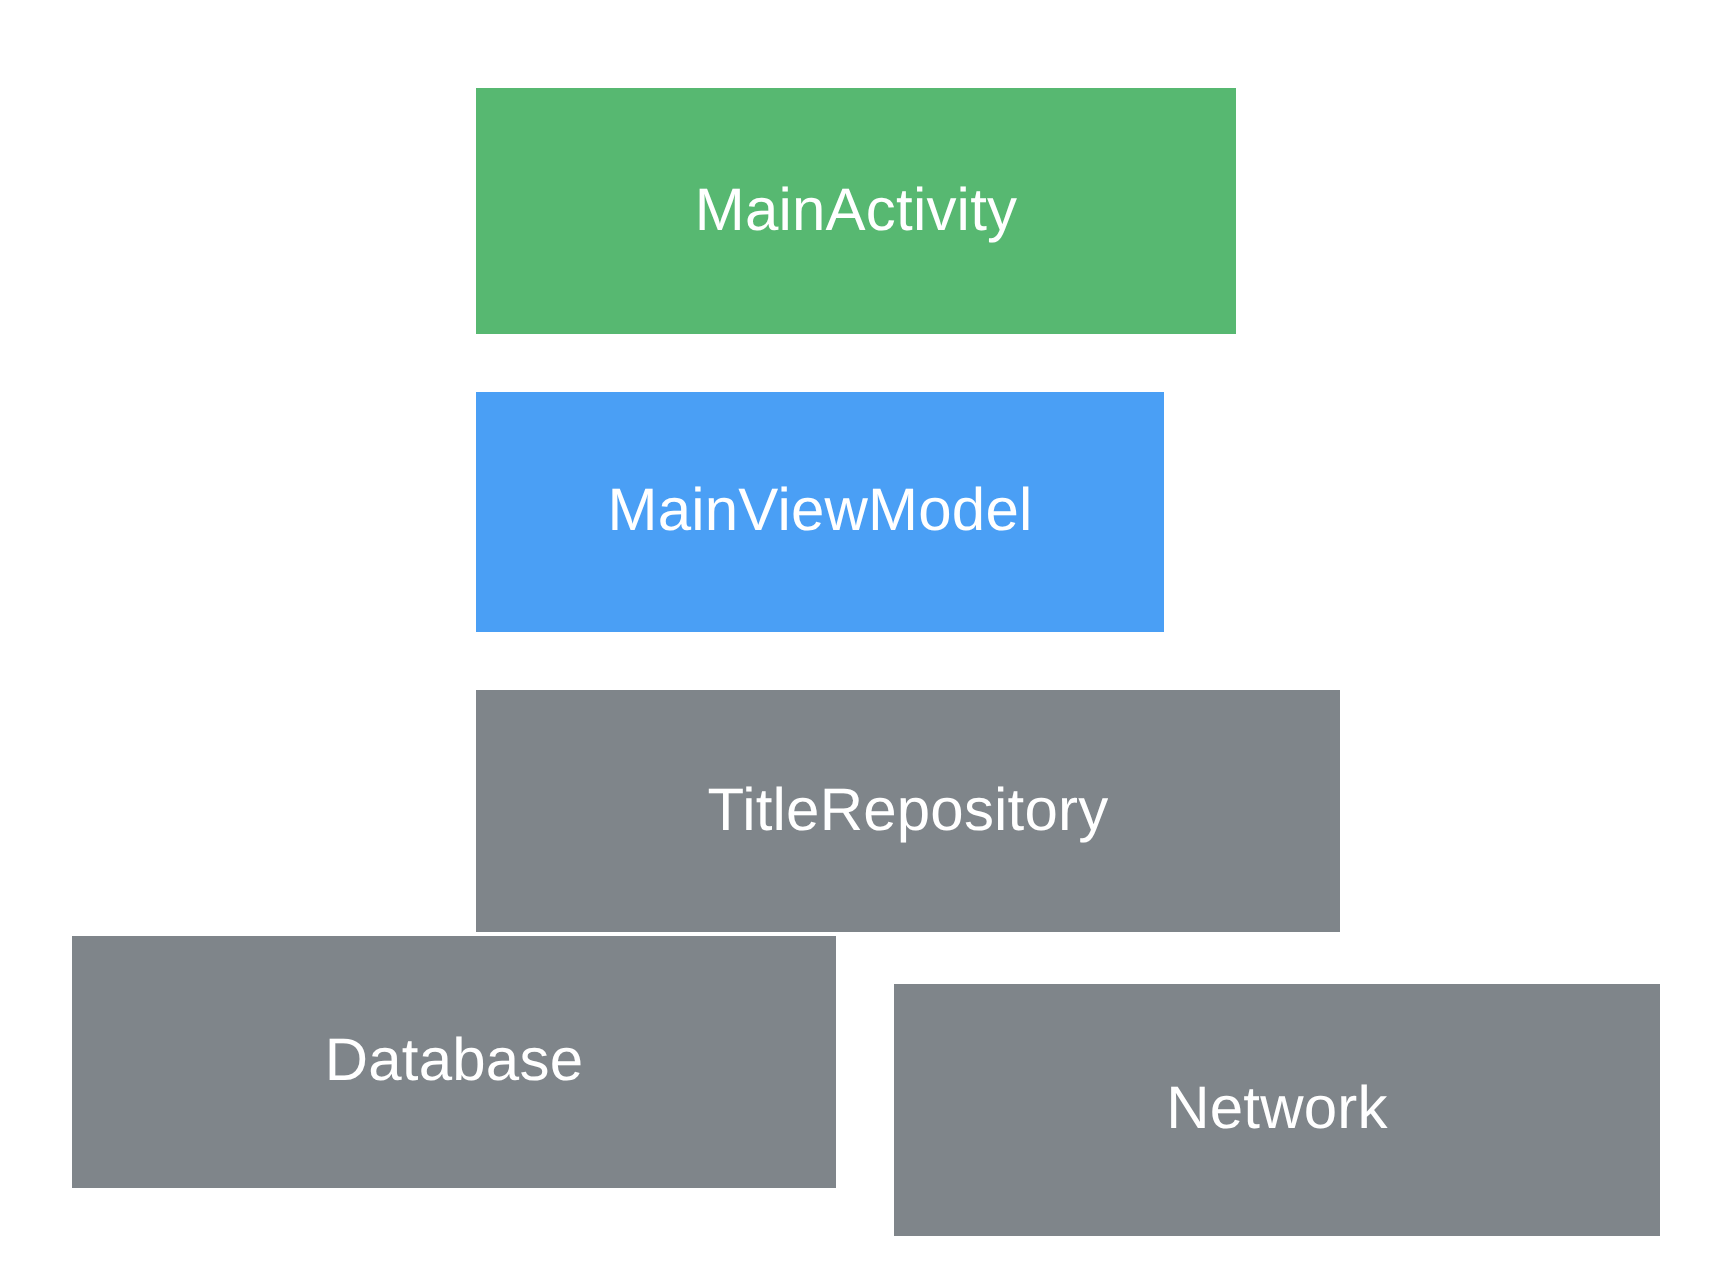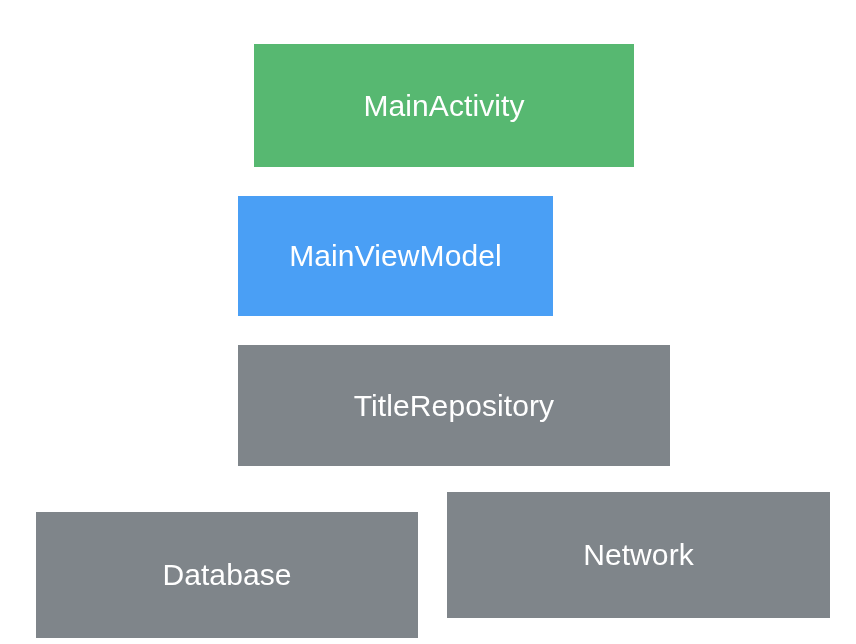--- a/index.html
+++ b/index.html
@@ -40,37 +40,36 @@
     white-space: nowrap;
     -webkit-font-smoothing: antialiased;
   }
 
   
   .box-main-activity {
     left: 238px;
     top: 44px;
     width: 380px;
     height: 123px;
-    margin-left: 16px;
   }
   .box-main-view-model {
     left: 238px;
     top: 196px;
-    width: 315px;
+    width: 344px;
     height: 120px;
   }
   .box-title-repository {
     left: 238px;
     top: 345px;
     width: 432px;
     height: 121px;
   }
   .box-database {
     left: 36px;
-    top: 512px;
+    top: 468px;
     width: 382px;
     height: 126px;
     justify-content: center;
   }
   .box-network {
     left: 447px;
     top: 492px;
     width: 383px;
     height: 126px;
   }

